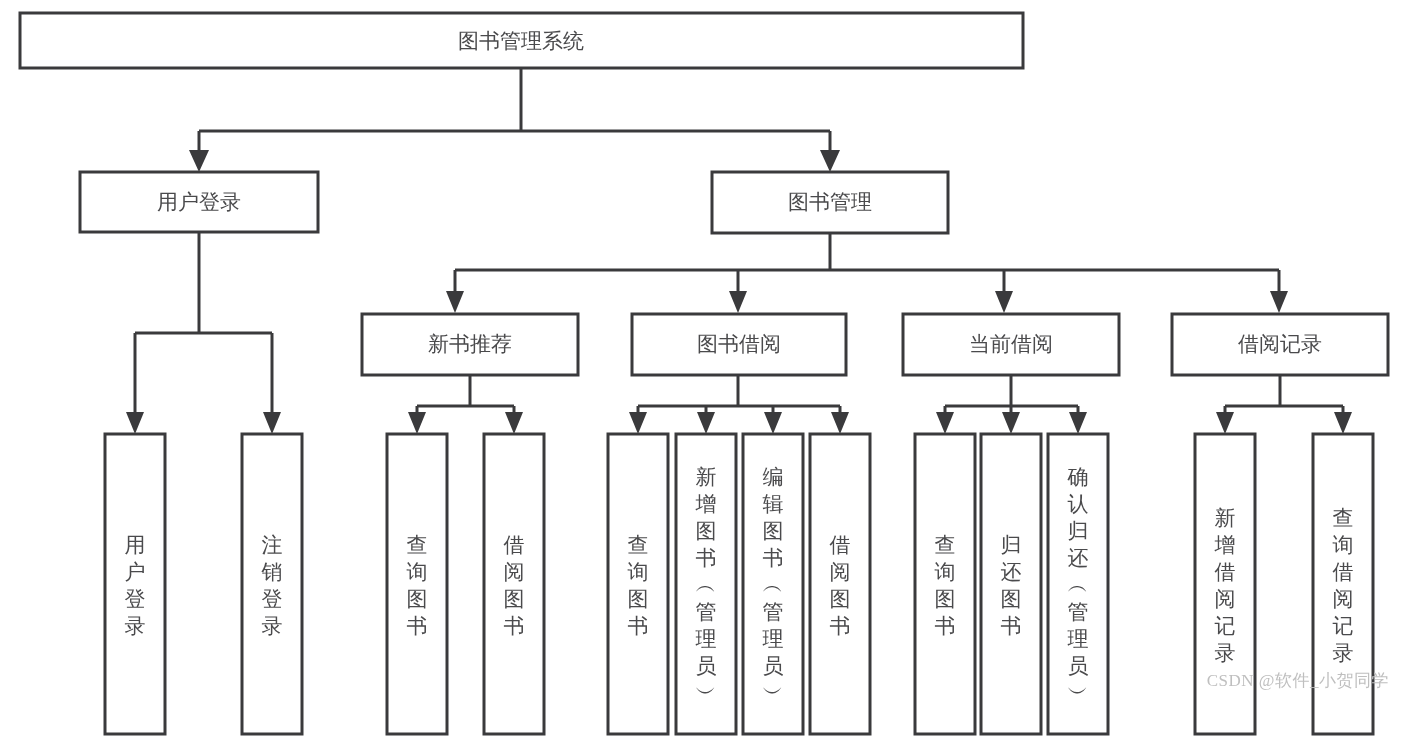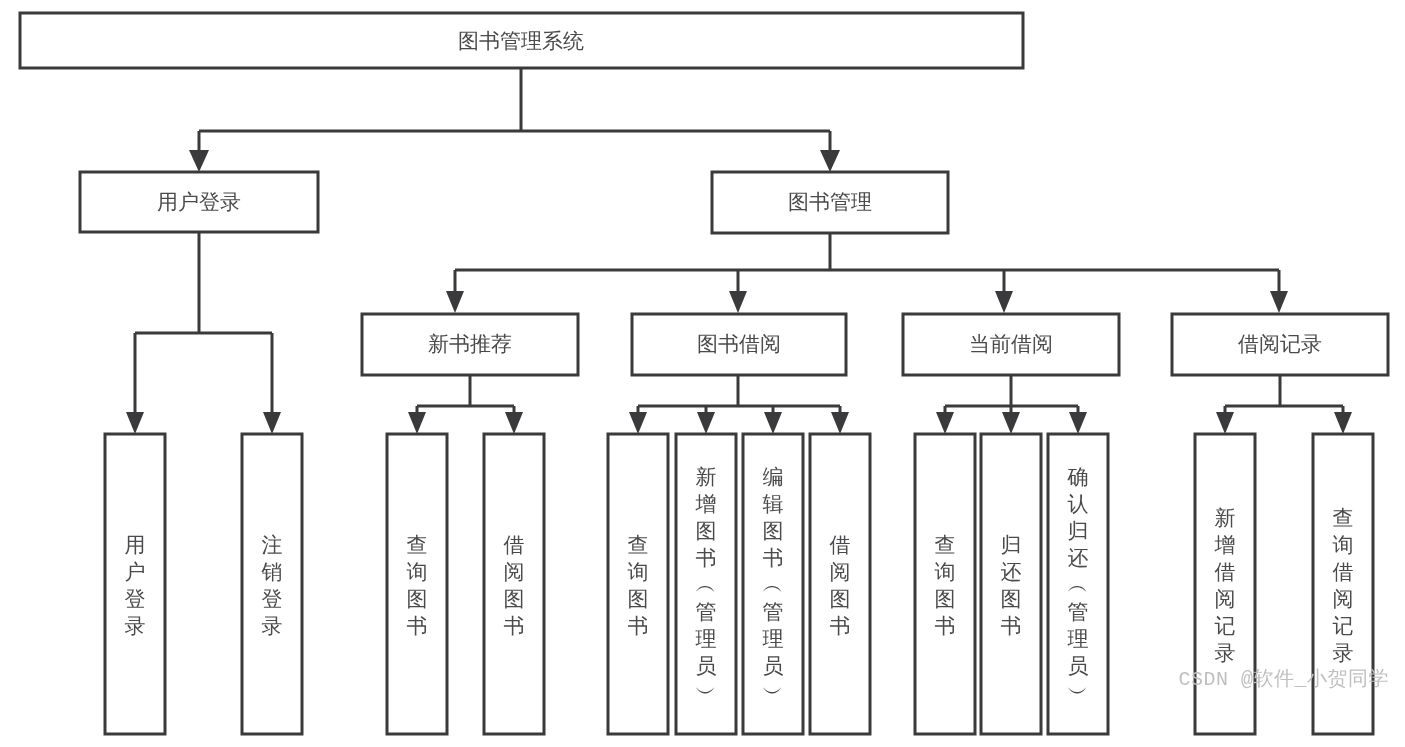--- a/index.html
+++ b/index.html
@@ -52,22 +52,22 @@
   .leaf-label-char {
     fill: #4a4a4c;
     font-family: "DejaVu Sans", "Liberation Sans", sans-serif;
     font-size: 21px;
     text-anchor: middle;
   }
   .watermark {
     position: absolute;
     right: 16px;
     bottom: 6px;
-    font-family: Liberation Mono, monospace;
-    font-size: 20px;
+    font-family: Liberation Serif, serif;
+    font-size: 17px;
     color: #bfbfbf;
     letter-spacing: 0.5px;
     white-space: nowrap;
     user-select: none;
   }
 </style>
 </head>
 <body>
 
 <div id="diagram-root">

